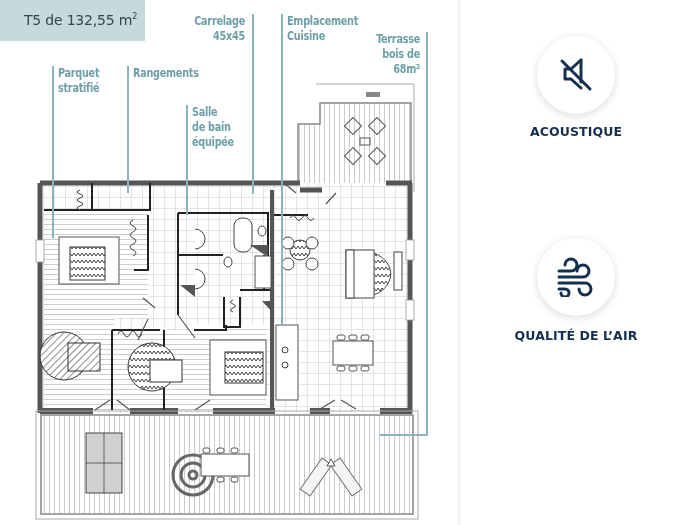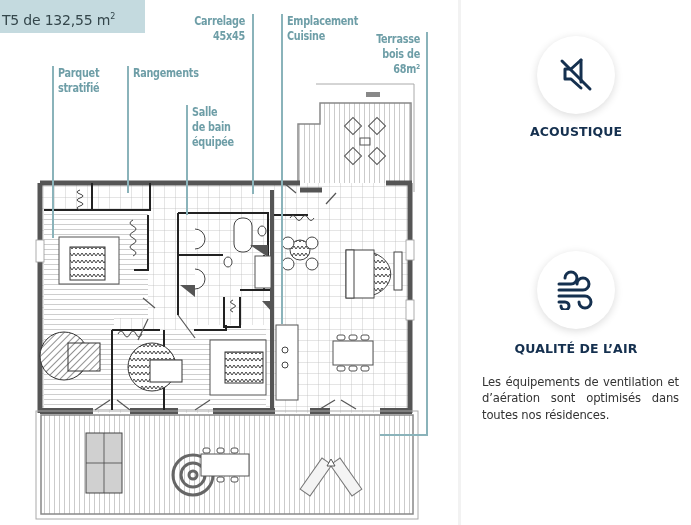--- a/index.html
+++ b/index.html
@@ -4,23 +4,23 @@
 <style>
   * { box-sizing: border-box; margin: 0; padding: 0; }
   html, body { width: 691px; height: 525px; background: #ffffff; overflow: hidden; }
   body { position: relative; font-family: "Liberation Sans", sans-serif; }
 
   .left { position: absolute; left: 0; top: 0; width: 458px; height: 525px; background: #ffffff; }
   .divider { position: absolute; left: 458px; top: 0; width: 3px; height: 525px; background: #f2f2f2; }
   .right { position: absolute; left: 461px; top: 0; width: 230px; height: 525px; background: #ffffff; }
 
   .title-badge {
-    position: absolute; left: 0; top: 0; width: 145px; height: 33px;
+    position: absolute; left: 0; top: 0; width: 145px; height: 41px;
     background: #c4dadf; color: #34464b; font-size: 14px; line-height: 33px;
-    padding-left: 2px; font-family: "DejaVu Sans", sans-serif; letter-spacing: -0.2px;
+    padding-left: 24px; font-family: "DejaVu Sans", sans-serif; letter-spacing: -0.2px;
   }
   .title-badge sup { font-size: 8px; vertical-align: 6px; }
 
   .callout {
     position: absolute; color: #6e9ea7; font-family: "DejaVu Sans Condensed", "DejaVu Sans", sans-serif;
     font-weight: bold; font-size: 12.5px; line-height: 15px; letter-spacing: -0.3px;
     transform: scaleX(0.86); transform-origin: left top; white-space: nowrap;
   }
   .callout.right-align { text-align: right; transform-origin: right top; }
   .vline { position: absolute; width: 2px; background: #8ab3ba; }
@@ -266,27 +266,26 @@
     <div class="icon-circle">
       <svg width="40" height="40" viewBox="0 0 40 40" fill="none" stroke="#15304f" stroke-width="3" stroke-linejoin="round" stroke-linecap="round">
         <path d="M25 5 V27"></path>
         <path d="M25 5 L15 14 H9 V24 H15 L25 33"></path>
         <path d="M6 6 L34 34"></path>
       </svg>
     </div>
     <div class="feature-title" style="margin-top:10px;">ACOUSTIQUE</div>
   </div>
 
-  <div class="feature" style="top:251px;">
+  <div class="feature" style="top:238px;">
     <div class="icon-circle">
       <svg width="42" height="40" viewBox="0 0 42 40" fill="none" stroke="#15304f" stroke-width="3" stroke-linecap="round">
         <path d="M4 14 H16 a6 6 0 1 0 -6 -6"></path>
         <path d="M4 20 H28 a6 6 0 1 0 -6 -6"></path>
         <path d="M4 26 H30 a6 6 0 1 1 -6 6"></path>
         <path d="M4 32 H10 a4 4 0 1 1 -4 4"></path>
       </svg>
     </div>
     <div class="feature-title" style="margin-top:12px;">QUALITÉ DE L’AIR</div>
     <div class="feature-text" style="margin-top:18px;">
-      <p>Les équipements de ventilation et d’aération sont optimisés dans toutes nos résidences.</p>
     </div>
   </div>
 </div>
 
 </body></html>

